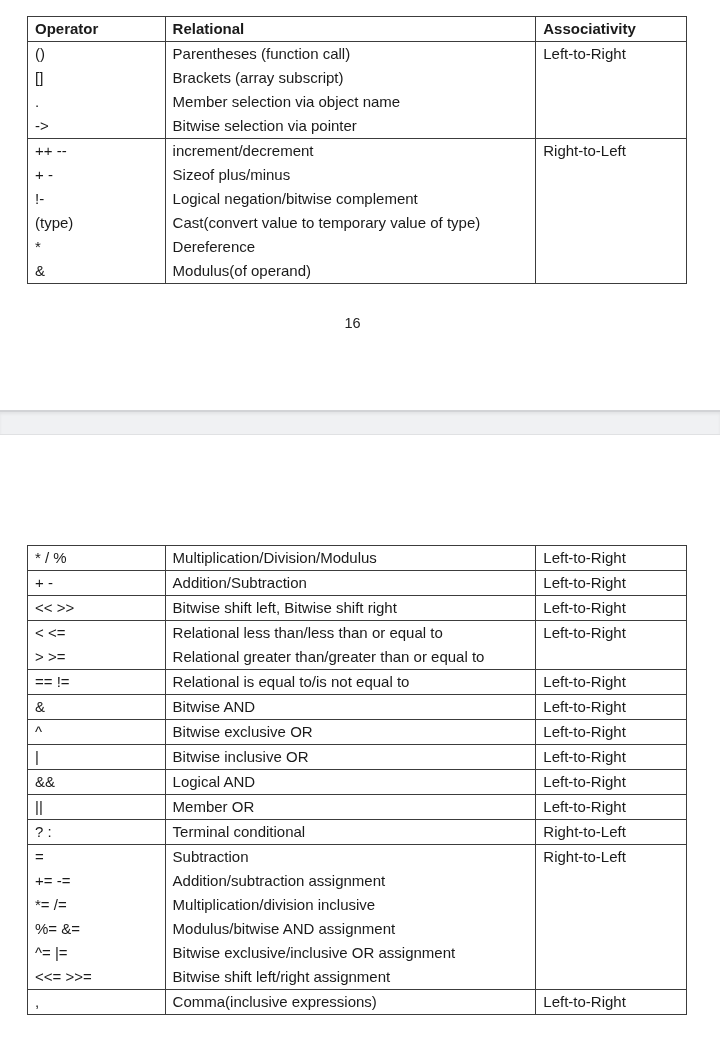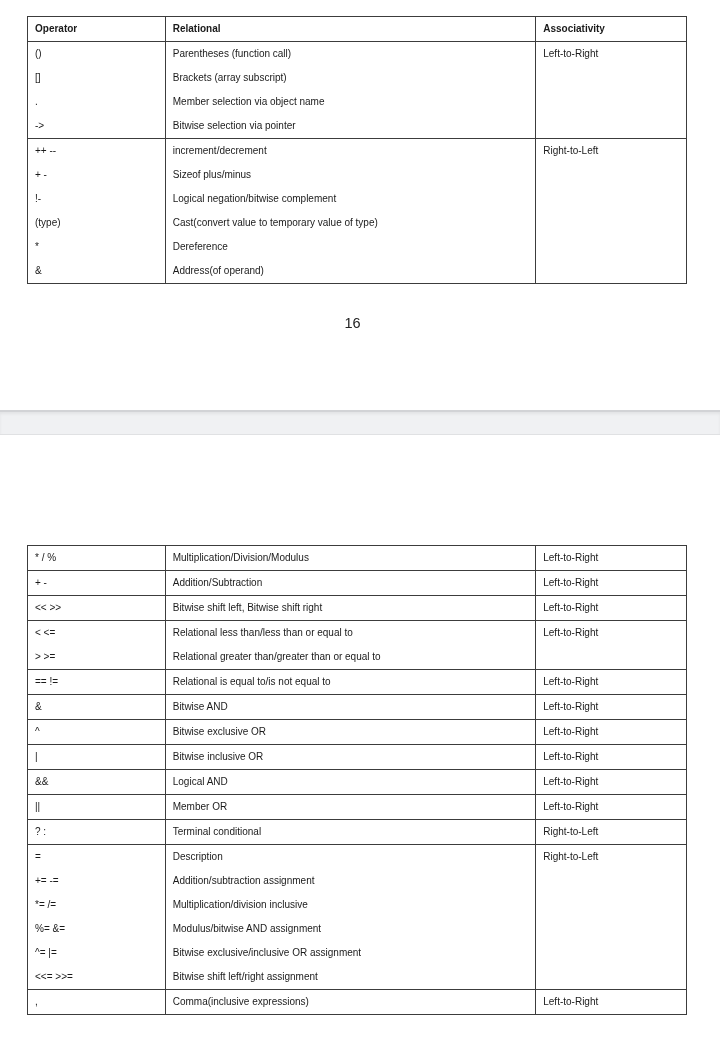--- a/index.html
+++ b/index.html
@@ -17,21 +17,21 @@
       background: #f0f1f3;
       border-top: 2px solid #d2d3d6;
       border-bottom: 1px solid #e0e1e3;
       box-shadow: inset 0 2px 3px rgba(0,0,0,0.06);
     }
     #page2 { top: 435px; height: 607px; }
 
     table.optable {
       position: absolute; left: 27px; width: 660px;
       border-collapse: collapse;
-      font-size: 10px;
+      font-size: 15px;
       line-height: 23.5px;
       padding-left: 27px;
     }
     #table1 { top: 16px; }
     #table2 { top: 110px; }
     table.optable td, table.optable th {
       border: 1.3px solid #3c3c3c;
       vertical-align: top;
       padding: 0 7px;
       text-align: left;
@@ -90,21 +90,21 @@
             <span class="line">(type)</span>
             <span class="line">*</span>
             <span class="line">&amp;</span>
           </td>
           <td>
             <span class="line">increment/decrement</span>
             <span class="line">Sizeof plus/minus</span>
             <span class="line">Logical negation/bitwise complement</span>
             <span class="line">Cast(convert value to temporary value of type)</span>
             <span class="line">Dereference</span>
-            <span class="line">Address(of operand)</span>
+            <span class="line">Modulus(of operand)</span>
           </td>
           <td>
             <span class="line">Right-to-Left</span>
           </td>
         </tr>
       </tbody>
   </table>
   <div class="page-number">16</div>
 </div>
 
@@ -244,21 +244,21 @@
         <tr>
           <td>
             <span class="line">=</span>
             <span class="line">+=  -=</span>
             <span class="line">*=  /=</span>
             <span class="line">%=  &amp;=</span>
             <span class="line">^=  |=</span>
             <span class="line">&lt;&lt;=  &gt;&gt;=</span>
           </td>
           <td>
-            <span class="line">Description</span>
+            <span class="line">Subtraction</span>
             <span class="line">Addition/subtraction assignment</span>
             <span class="line">Multiplication/division inclusive</span>
             <span class="line">Modulus/bitwise AND assignment</span>
             <span class="line">Bitwise exclusive/inclusive OR assignment</span>
             <span class="line">Bitwise shift left/right assignment</span>
           </td>
           <td>
             <span class="line">Right-to-Left</span>
           </td>
         </tr>

